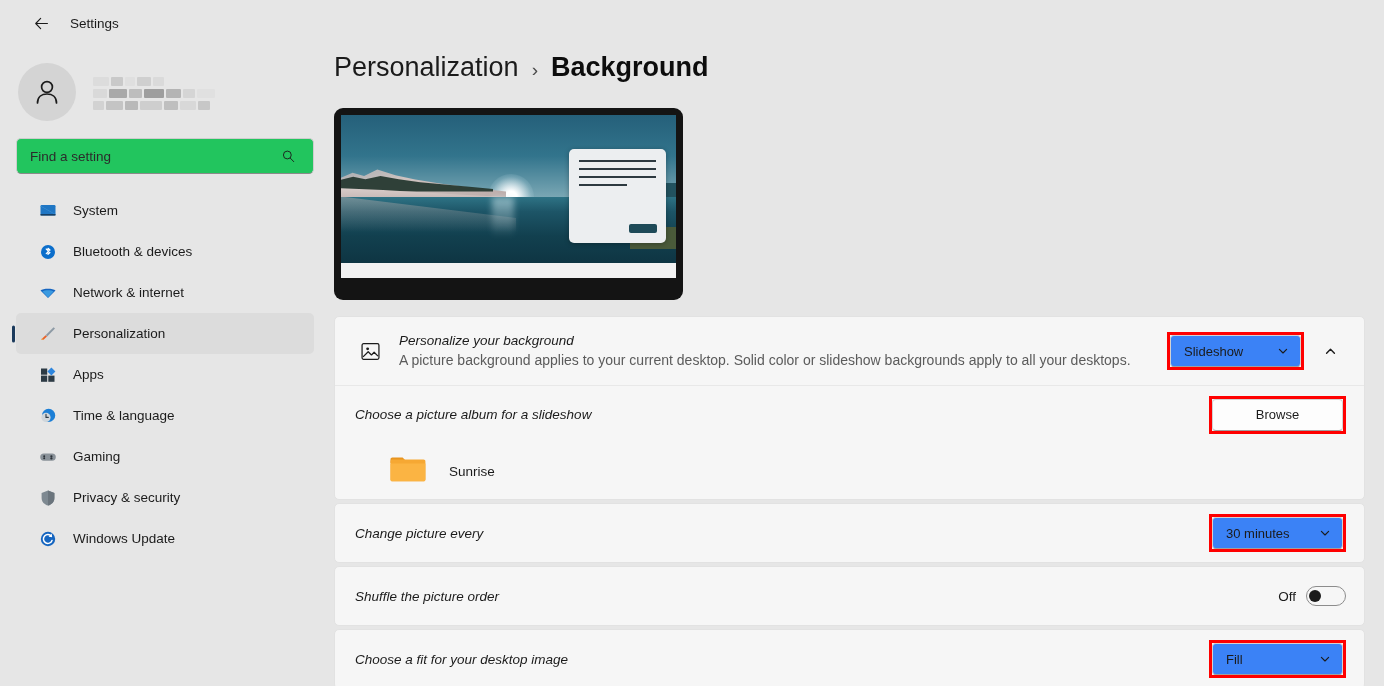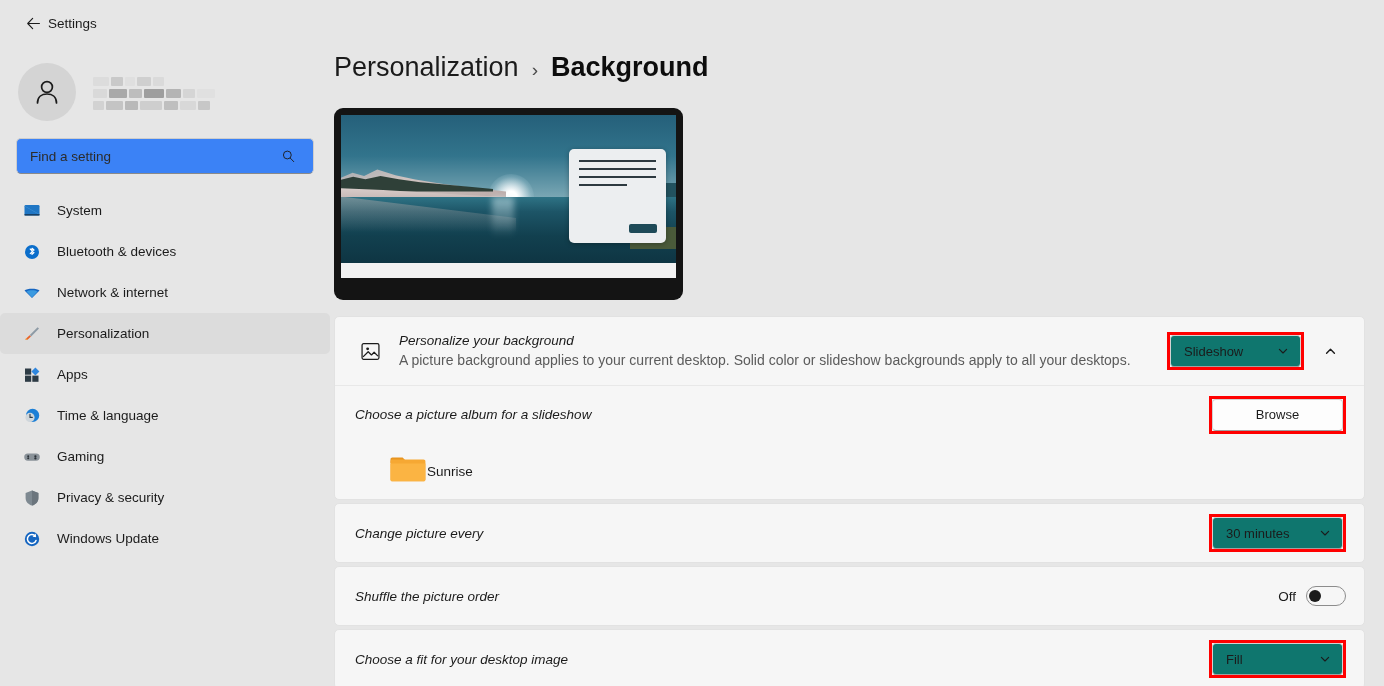--- a/index.html
+++ b/index.html
@@ -8,49 +8,49 @@
     background: #e6e6e6;
     font-family: "Liberation Sans", sans-serif;
     color: #1b1b1b;
     overflow: hidden;
   }
   #app { position: relative; width: 1384px; height: 686px; display: flex; }
 
   
   #sidebar { width: 330px; flex: 0 0 330px; position: relative; background: #e6e6e6; }
 
-  .titlebar { display: flex; align-items: center; height: 46px; padding-left: 18px; }
+  .titlebar { display: flex; align-items: center; height: 46px; padding-left: 26px; gap: 14px; }
   .back-btn {
     width: 30px; height: 30px; border-radius: 5px;
     display: flex; align-items: center; justify-content: center;
     cursor: pointer;
   }
   .titlebar-text { font-size: 13.5px; color: #1b1b1b; }
 
   .account { display: flex; align-items: center; gap: 17px; padding: 14px 0 0 18px; height: 78px; }
   .avatar {
     width: 58px; height: 58px; border-radius: 50%;
     background: #d4d4d4; display: flex; align-items: center; justify-content: center;
     flex: 0 0 58px;
   }
   .acct-redact { display: flex; flex-direction: column; gap: 3px; padding-top: 2px; }
   .redact-row { display: flex; gap: 2px; }
   .rb { height: 9px; border-radius: 1px; }
 
   .searchwrap { padding: 14px 16px 0 16px; }
   .searchbox {
-    height: 36px; background: #3b82f6;
+    height: 36px; background: #22c55e;
     border: 1px solid #cdcdcd; border-bottom-color: #8a8a8a;
     border-radius: 5px;
     display: flex; align-items: center; padding: 0 17px 0 13px;
     cursor: text;
   }
   .searchbox .ph { flex: 1; font-size: 13.5px; color: #2b2b2b; }
 
-  .navlist { margin-top: 16px; padding: 0 0; display: flex; flex-direction: column; }
+  .navlist { margin-top: 16px; padding: 0 16px; display: flex; flex-direction: column; }
   .navitem {
     position: relative; height: 41px; border-radius: 5px;
     display: flex; align-items: center; gap: 16px; padding-left: 22px;
     cursor: pointer; font-size: 13.5px; color: #1b1b1b;
   }
   .navitem.active { background: #dcdcdc; }
   .navitem.active::before {
     content: ""; position: absolute; left: -4px; top: 50%; transform: translateY(-50%);
     width: 3px; height: 17px; background: #1b3a5c; border-radius: 2px;
   }
@@ -135,37 +135,37 @@
   .row-icon { width: 30px; flex: 0 0 30px; display: flex; align-items: center; justify-content: center; margin-right: 14px; }
   .row-text { flex: 1; display: flex; flex-direction: column; gap: 3px; }
   .row-title { font-size: 13.5px; color: #1b1b1b; font-style: italic; }
   .row-desc { font-size: 14px; color: #5b5b5b; line-height: 1.35; }
   .row-right { display: flex; align-items: center; gap: 10px; }
 
   
   .annot { border: 3px solid #ff0000; display: inline-flex; }
 
   .dropdown {
-    background: #0f766e; border: 1px solid #d2d2d2; border-bottom-color: #a0a0a0;
+    background: #3b82f6; border: 1px solid #d2d2d2; border-bottom-color: #a0a0a0;
     border-radius: 4px; height: 32px; min-width: 131px;
     display: flex; align-items: center; justify-content: space-between;
     padding: 0 11px 0 13px; font-size: 13px; cursor: pointer; gap: 12px;
   }
   .btn {
     background: #fdfdfd; border: 1px solid #d2d2d2; border-bottom-color: #a0a0a0;
     border-radius: 4px; height: 32px; min-width: 131px;
     display: flex; align-items: center; justify-content: center;
     font-size: 13px; cursor: pointer;
   }
   .expander {
     width: 32px; height: 32px; border-radius: 4px; display: flex;
     align-items: center; justify-content: center; cursor: pointer;
   }
 
-  .album { display: flex; align-items: center; padding: 0 0 0 54px; min-height: 56px; }
+  .album { display: flex; align-items: center; gap: 22px; padding: 0 0 0 54px; min-height: 56px; }
   .album-name { font-size: 13.5px; }
 
   .toggle {
     width: 40px; height: 20px; border-radius: 10px;
     background: #f6f6f6; border: 1px solid #8c8c8c;
     display: flex; align-items: center; padding: 0 2px; cursor: pointer;
   }
   .knob { width: 12px; height: 12px; border-radius: 50%; background: #1b1b1b; }
   .toggle-label { font-size: 13.5px; color: #1b1b1b; }
 </style>

